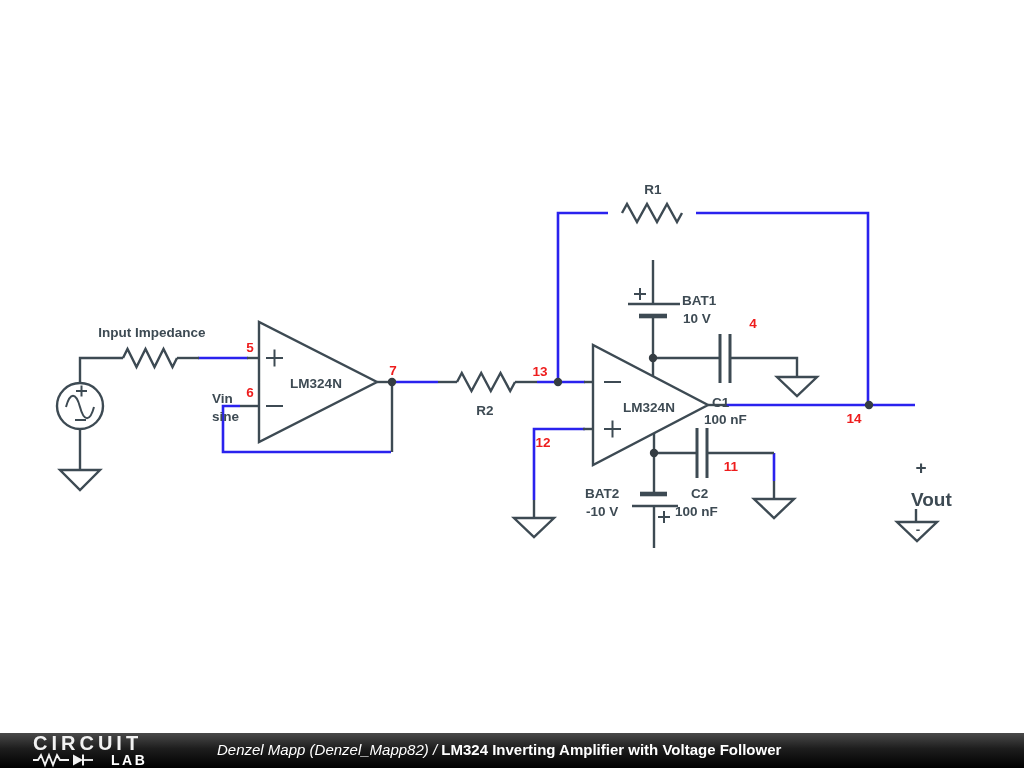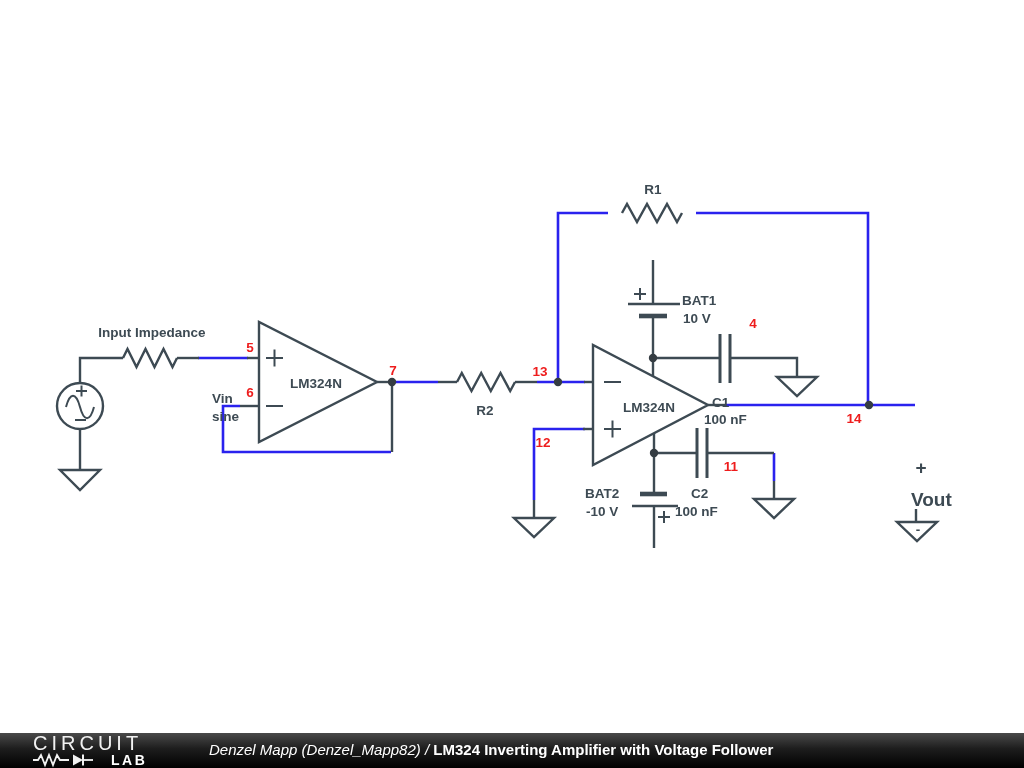--- a/index.html
+++ b/index.html
@@ -26,24 +26,24 @@
   .lbl{fill:var(--symbol-gray);font-weight:bold;font-size:13.5px;}
   .lbl-big{fill:var(--symbol-gray);font-weight:bold;font-size:19px;}
   .lbl-red{fill:var(--node-red);font-weight:bold;font-size:13.5px;}
 
   .footer{
     position:absolute;left:0;top:733px;width:1024px;height:35px;
     background:linear-gradient(180deg,#4a4a4a 0%,#1d1d1d 45%,#000000 100%);
     display:flex;align-items:center;color:var(--footer-text);
   }
   .logo{margin-left:33px;width:152px;line-height:1;}
-  .logo-top{font-size:20px;letter-spacing:4px;color:#f2f2f2;font-weight:normal;}
+  .logo-top{font-size:20px;letter-spacing:4px;color:#f2f2f2;font-weight:bold;}
   .logo-bottom{display:flex;align-items:center;margin-top:-1px;}
   .logo-lab{font-weight:bold;font-size:14px;letter-spacing:2.5px;margin-left:16px;}
-  .meta{margin-left:24px;font-size:15px;line-height:16.5px;white-space:nowrap;}
+  .meta{margin-left:32px;font-size:15px;line-height:16.5px;white-space:nowrap;}
   .meta .author{font-style:italic;font-weight:normal;}
   .meta .ctitle{font-weight:bold;}
   .meta .url{font-weight:normal;}
 </style>
 </head>
 <body>
 
 <div class="schematic">
 <svg width="1024" height="733" viewBox="0 0 1024 733">
 

